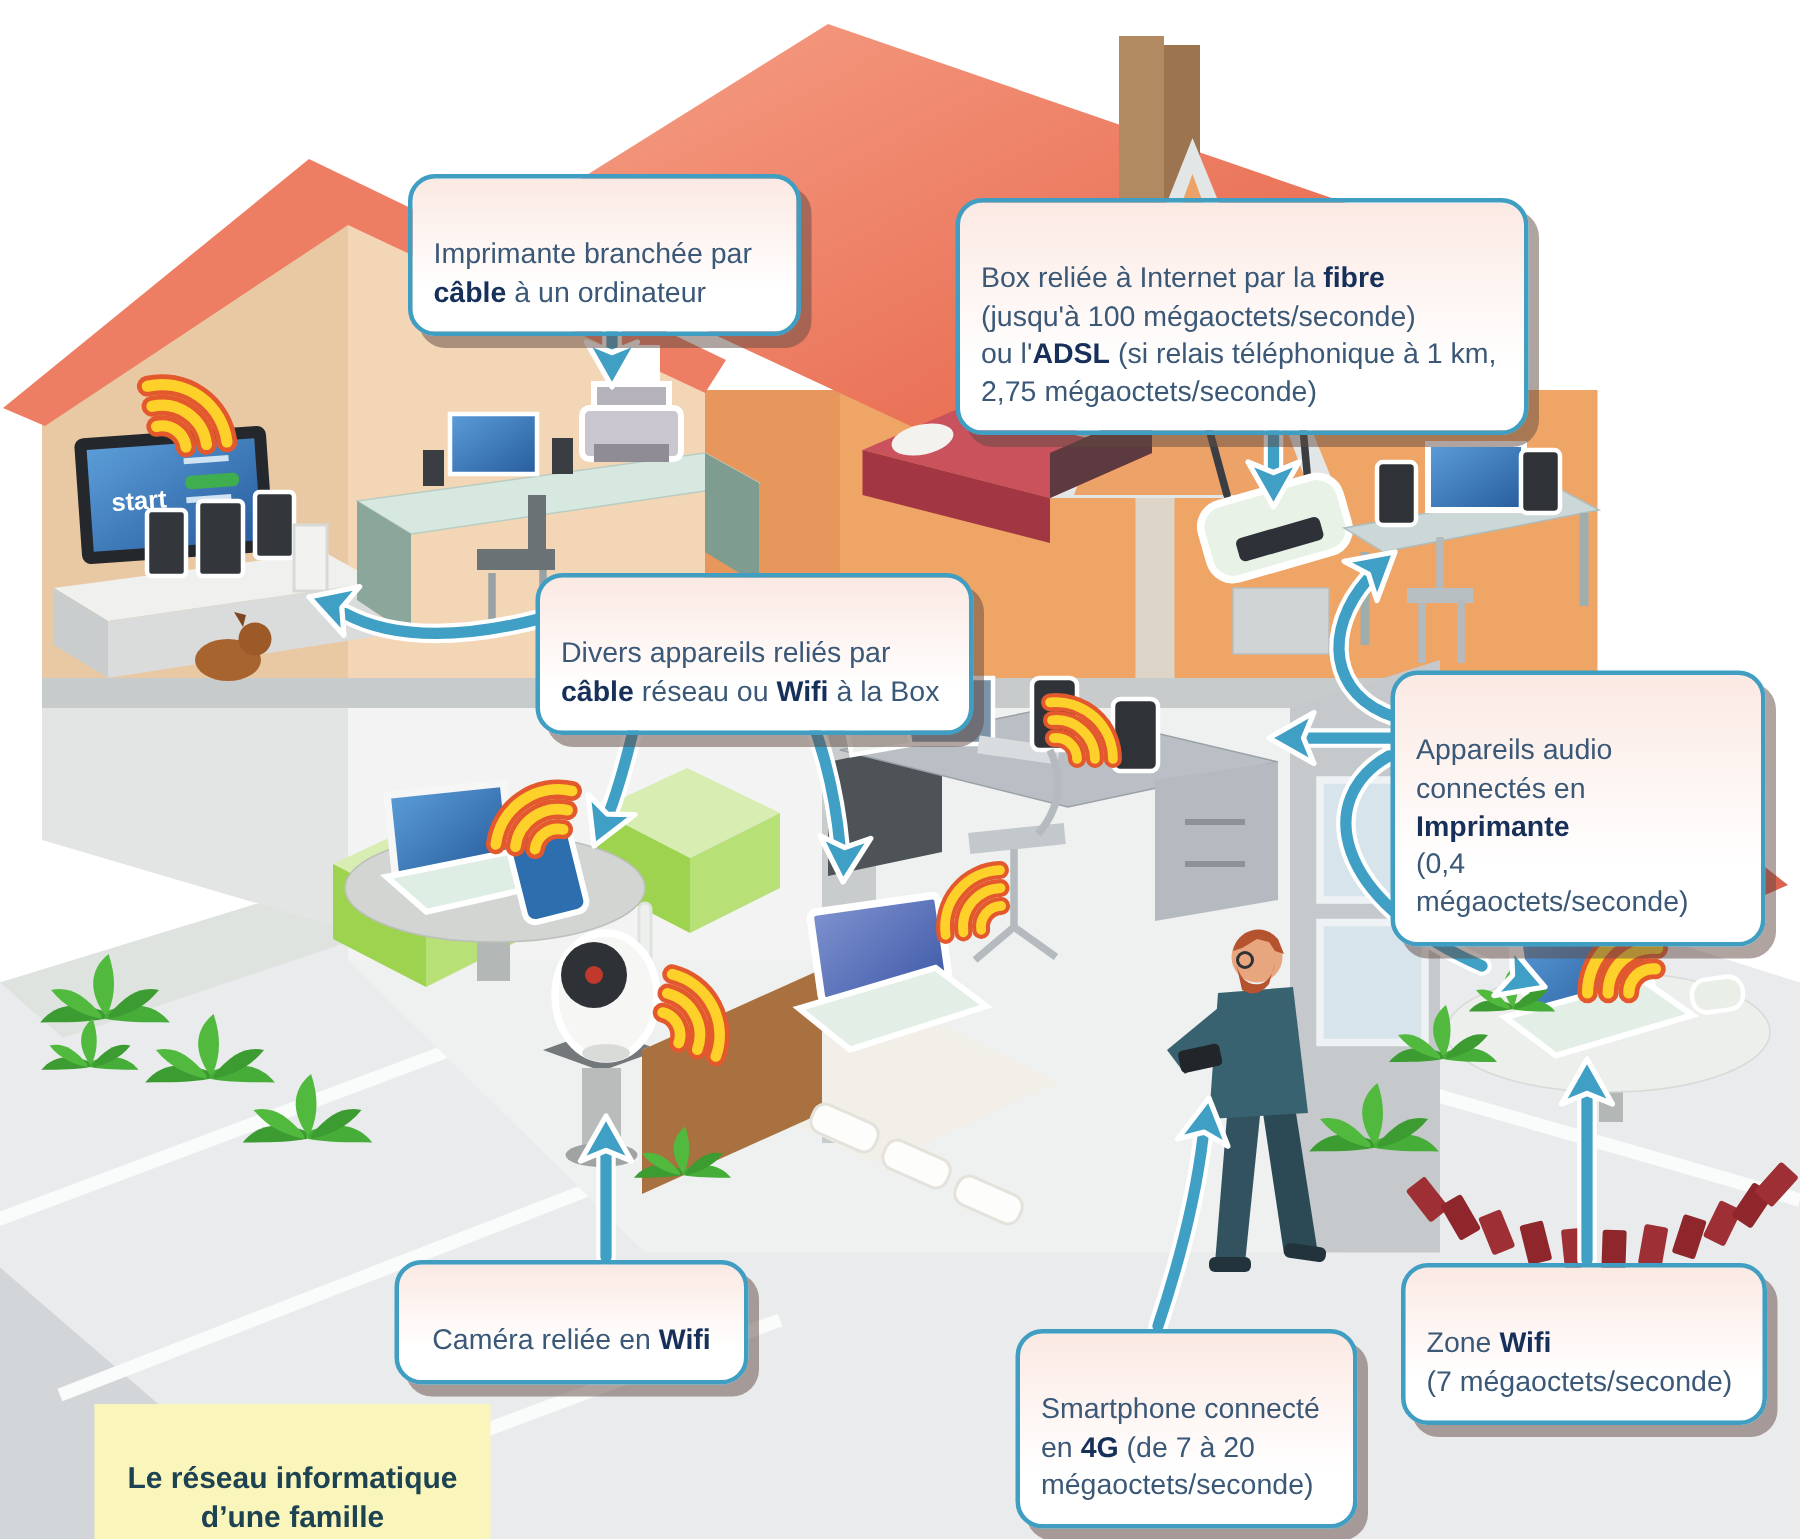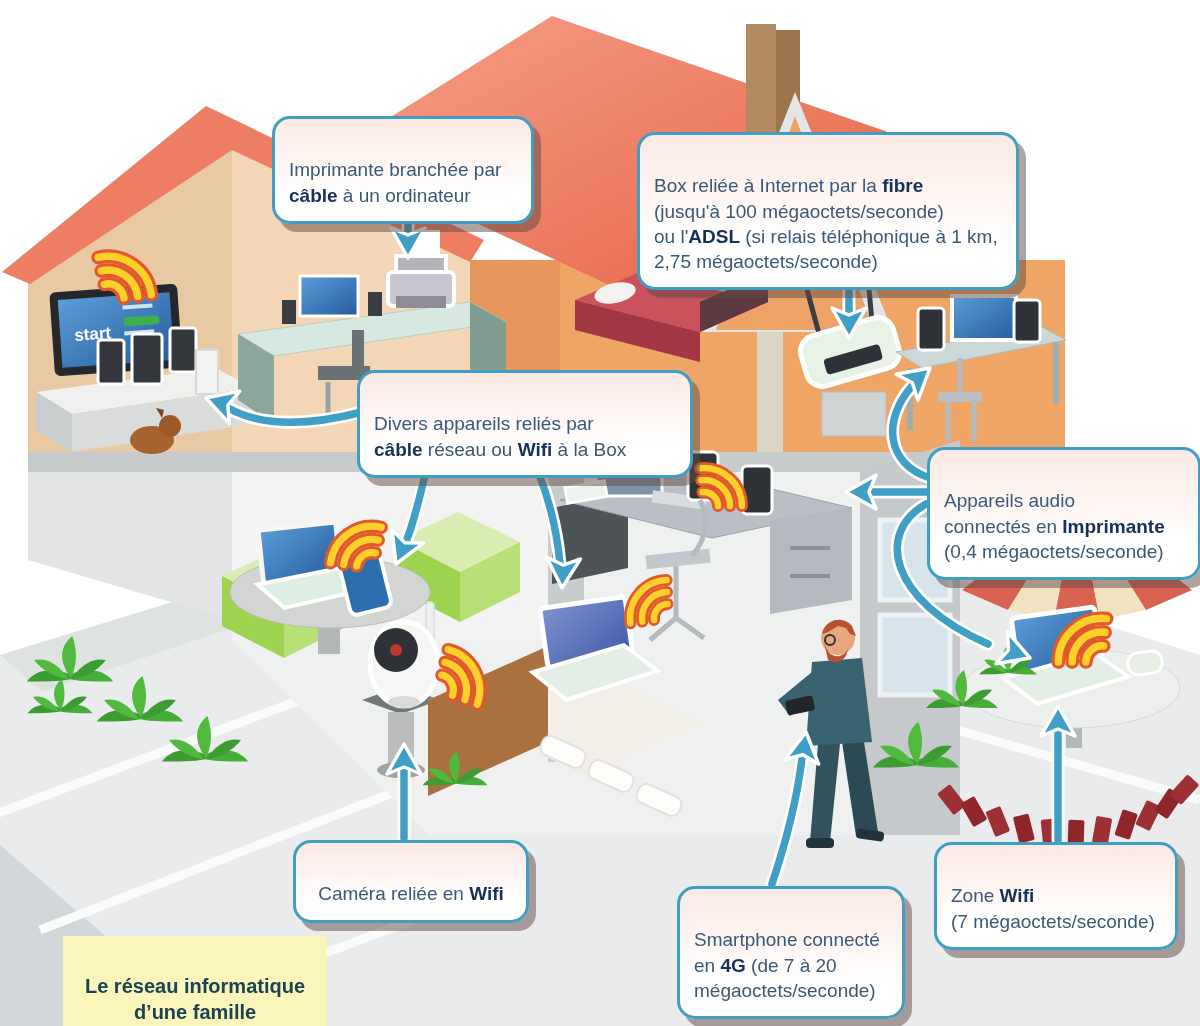--- a/index.html
+++ b/index.html
@@ -8,23 +8,23 @@
   #scene{position:absolute;left:0;top:0;}
   .callout{position:absolute;box-sizing:border-box;
     background:linear-gradient(180deg,#fbe9e3 0%,#ffffff 72%);
     border:3.5px solid #3f9ec2;border-radius:18px;
     padding:13px 14px;white-space:pre-line;
     font-size:19px;line-height:1.33;color:#3b5877;
     box-shadow:7px 8px 0 rgba(97,74,66,.5);z-index:5;}
   .callout b{color:#17305a;}
   #co-printer{left:272px;top:116px;width:262px;}
   #co-box{left:637px;top:132px;width:382px;}
-  #co-devices{left:357px;top:370px;width:336px;}
-  #co-audio{left:927px;top:447px;width:274px;}
-  #co-camera{left:293px;top:840px;width:236px;text-align:center;}
+  #co-devices{left:357px;top:382px;width:292px;}
+  #co-audio{left:927px;top:447px;width:250px;}
+  #co-camera{left:263px;top:840px;width:236px;text-align:center;}
   #co-smartphone{left:677px;top:886px;width:228px;}
   #co-wifizone{left:934px;top:842px;width:244px;text-align:left;}
   #title-box{position:absolute;left:63px;top:936px;width:264px;box-sizing:border-box;
     background:#faf5ba;color:#1d4352;font-weight:bold;font-size:20px;line-height:1.3;
     text-align:center;padding:11px 10px;white-space:pre-line;z-index:5;}
 </style>
 </head>
 <body>
 
 <div id="stage">

